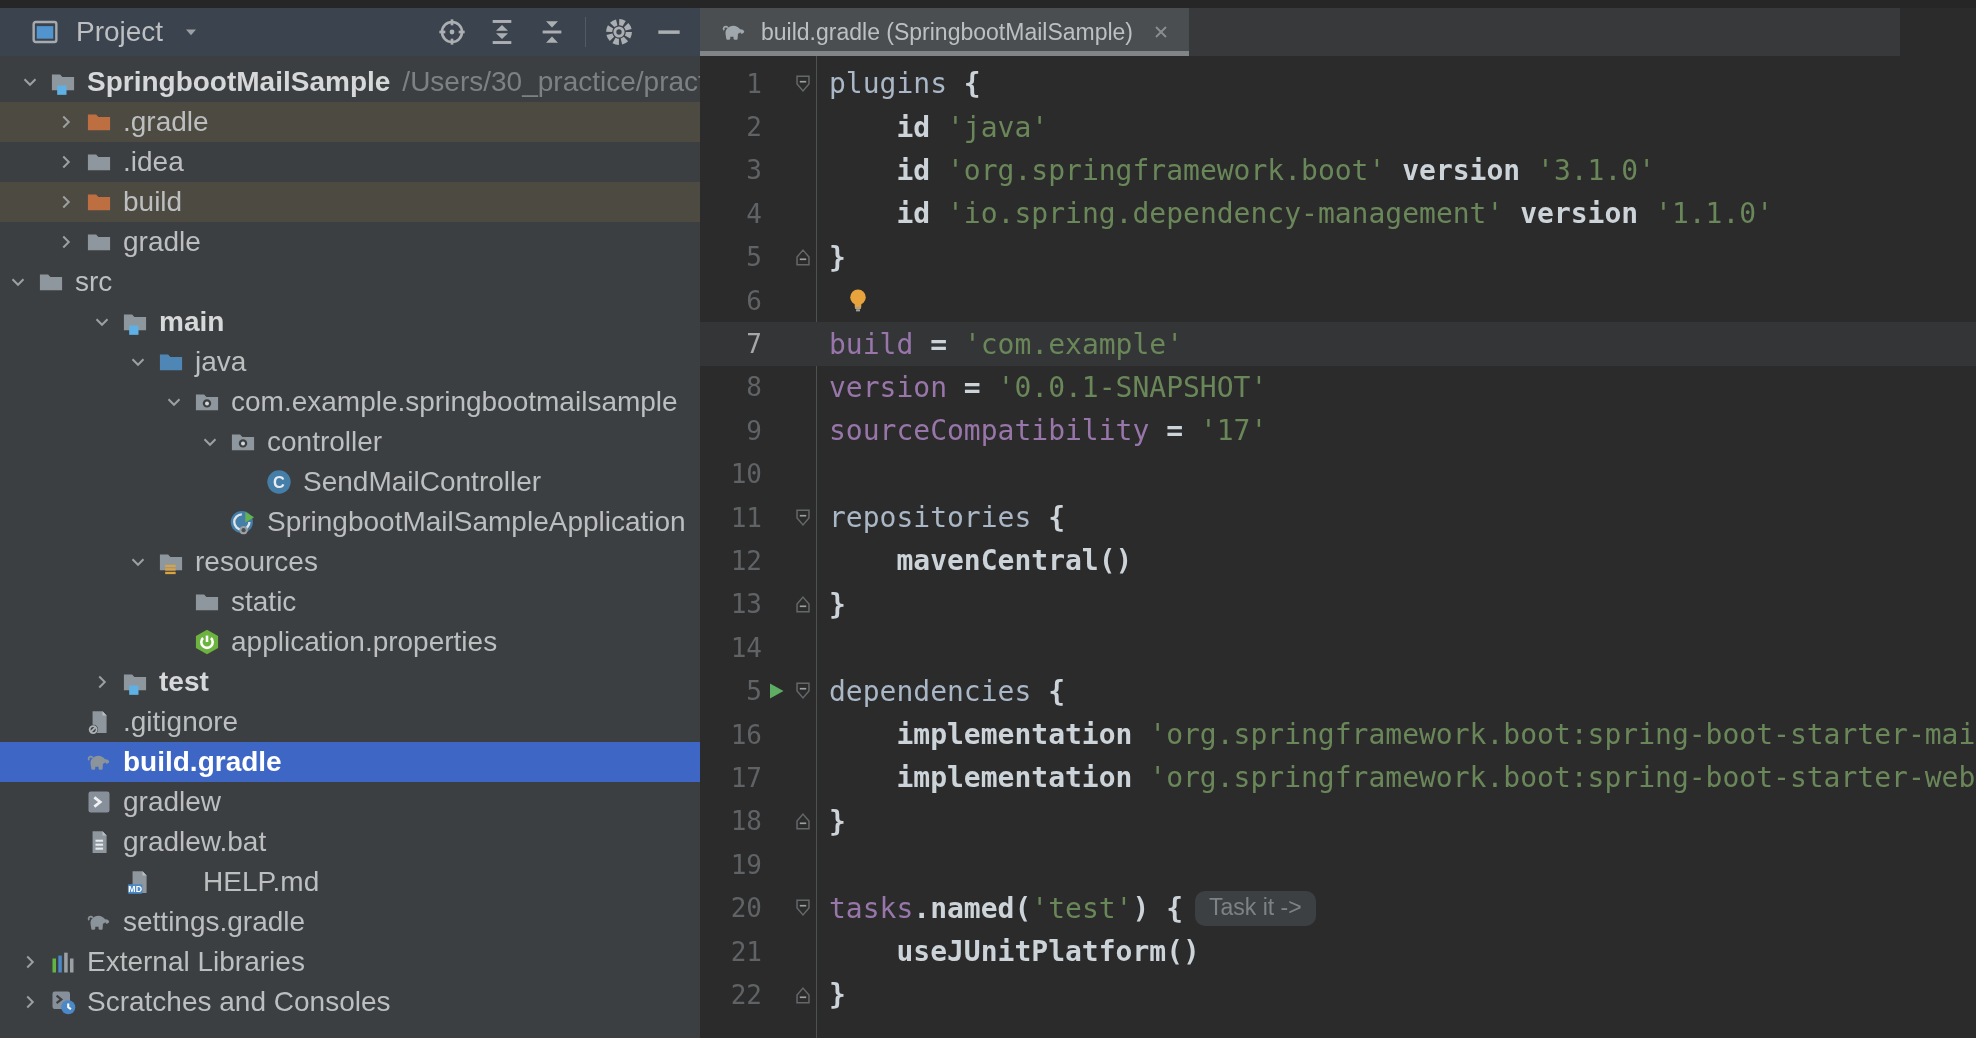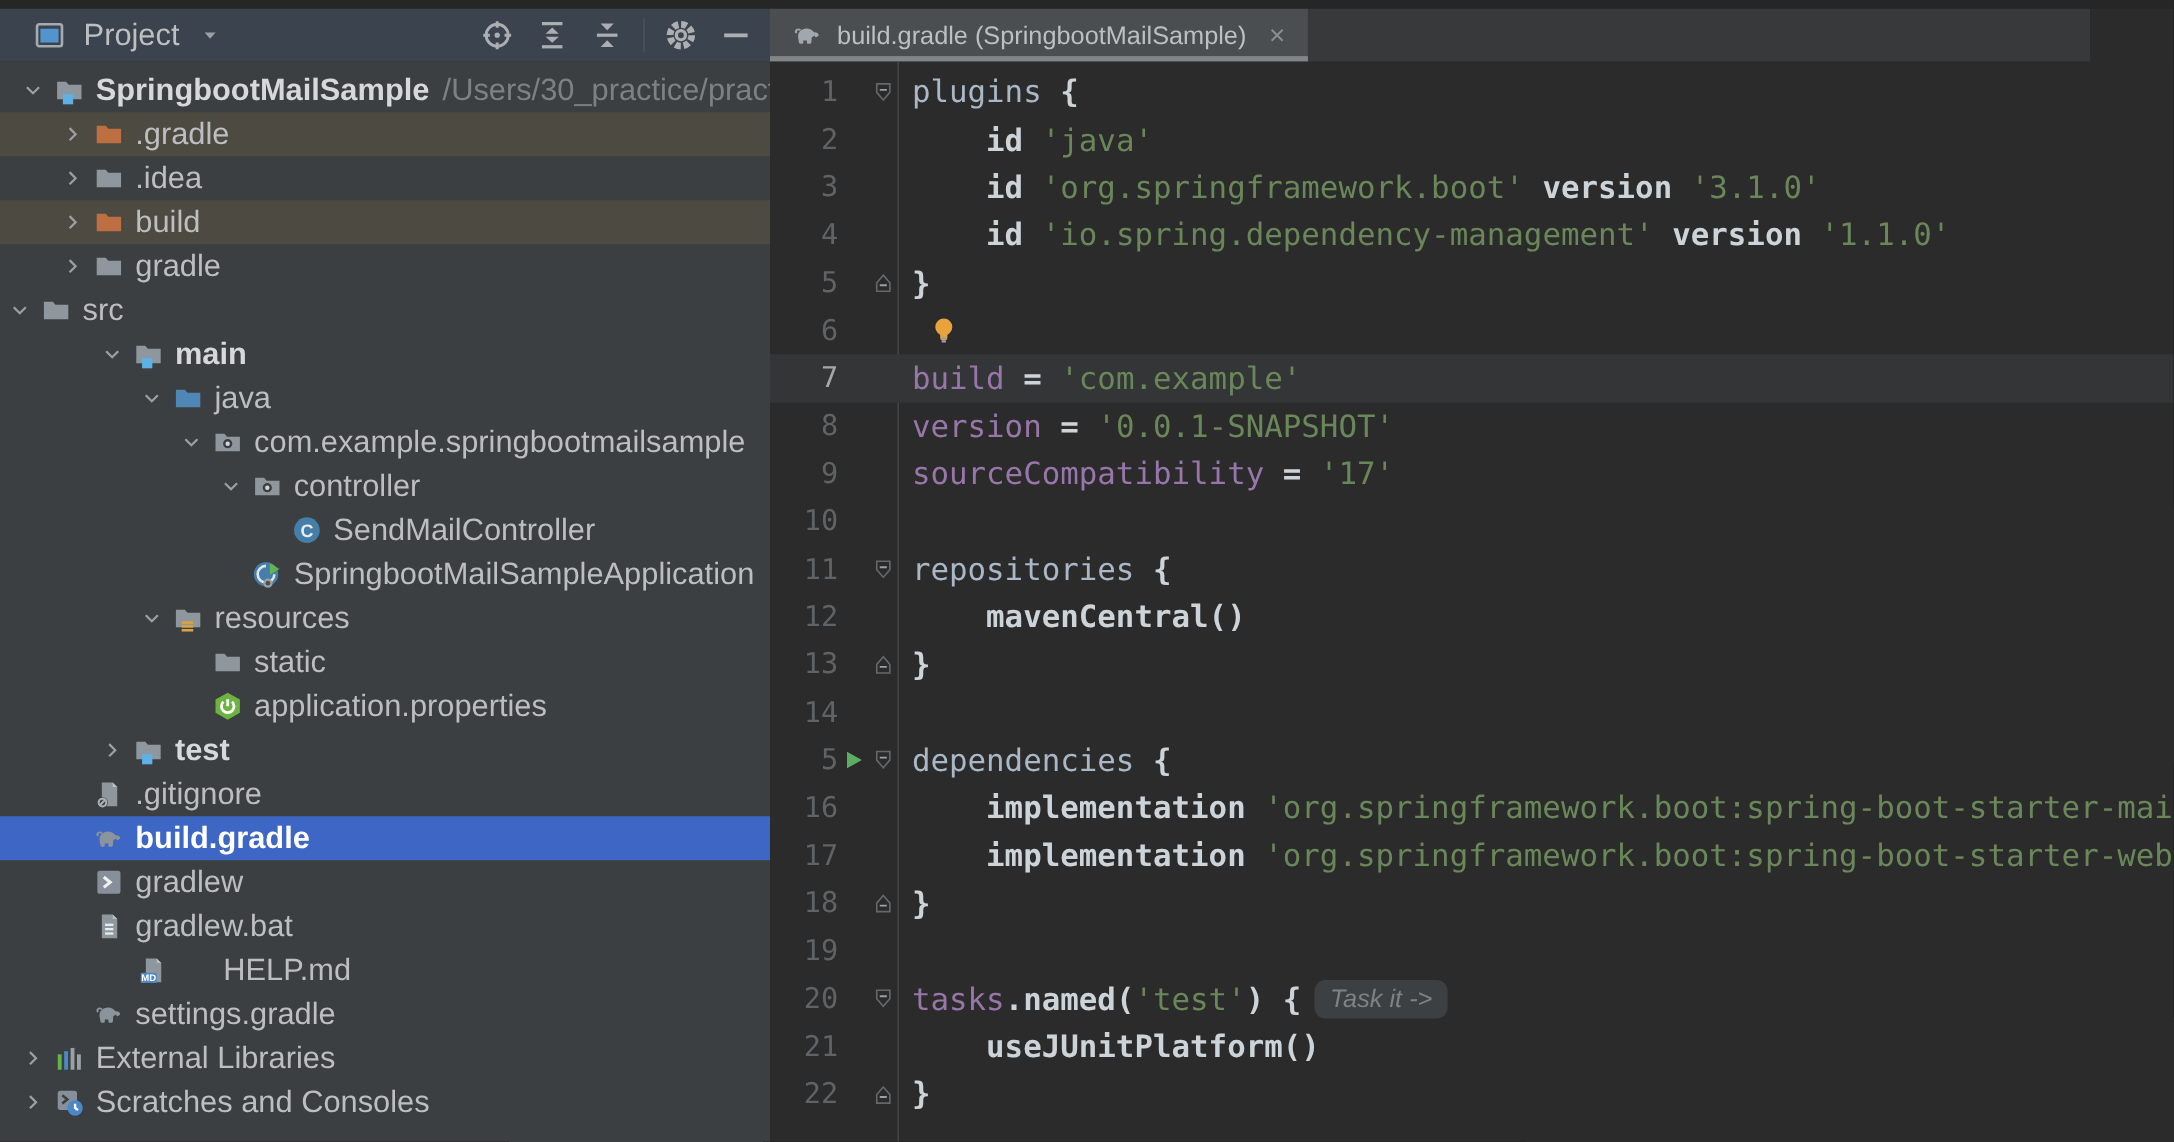--- a/index.html
+++ b/index.html
@@ -55,21 +55,21 @@
   .slot-run{width:27px;flex:none;display:flex;align-items:center;justify-content:center;}
   .slot-run svg{width:24px;height:24px;}
   .slot-fold{width:28px;flex:none;display:flex;align-items:center;justify-content:center;}
   .slot-fold svg{width:22px;height:22px;}
   .codetext{margin-left:12px;color:#a9b7c6;display:flex;align-items:center;}
   .tk-c{color:#a9b7c6;}
   .tk-w{color:#ccd3d9;font-weight:bold;}
   .tk-s{color:#6a8759;}
   .tk-m{color:#9876aa;}
   .hint{font-family:"Liberation Sans",sans-serif;font-size:23px;color:#7d8287;background:#3c4042;
-        border-radius:10px;padding:3px 14px 5px;margin-left:12px;white-space:nowrap;font-style:italic;}
+        border-radius:10px;padding:3px 14px 5px;margin-left:12px;white-space:nowrap;}
   .bulbwrap{display:flex;margin-left:14px;}
   .bulbwrap svg{width:30px;height:30px;}
 </style>
 </head>
 <body>
 
 <div id="app">
   <div id="topstrip"></div>
 
   <div id="pj-header">

